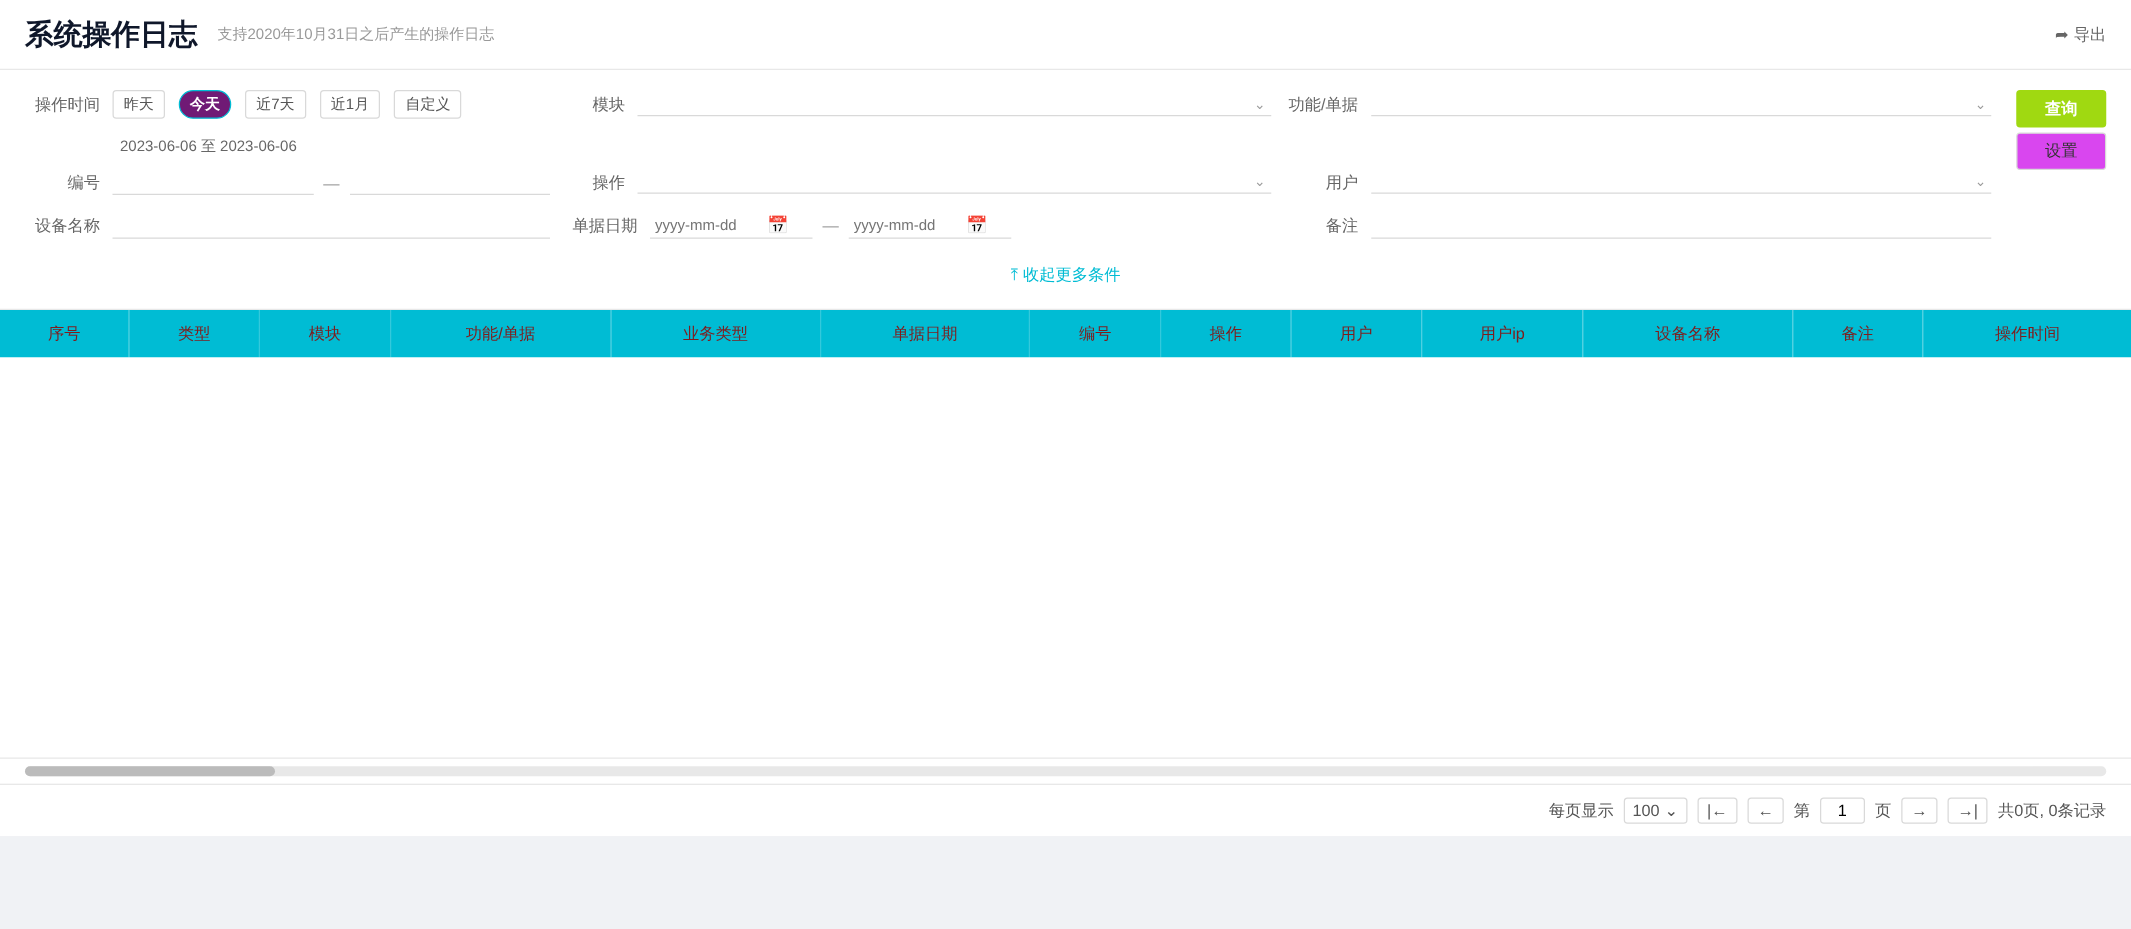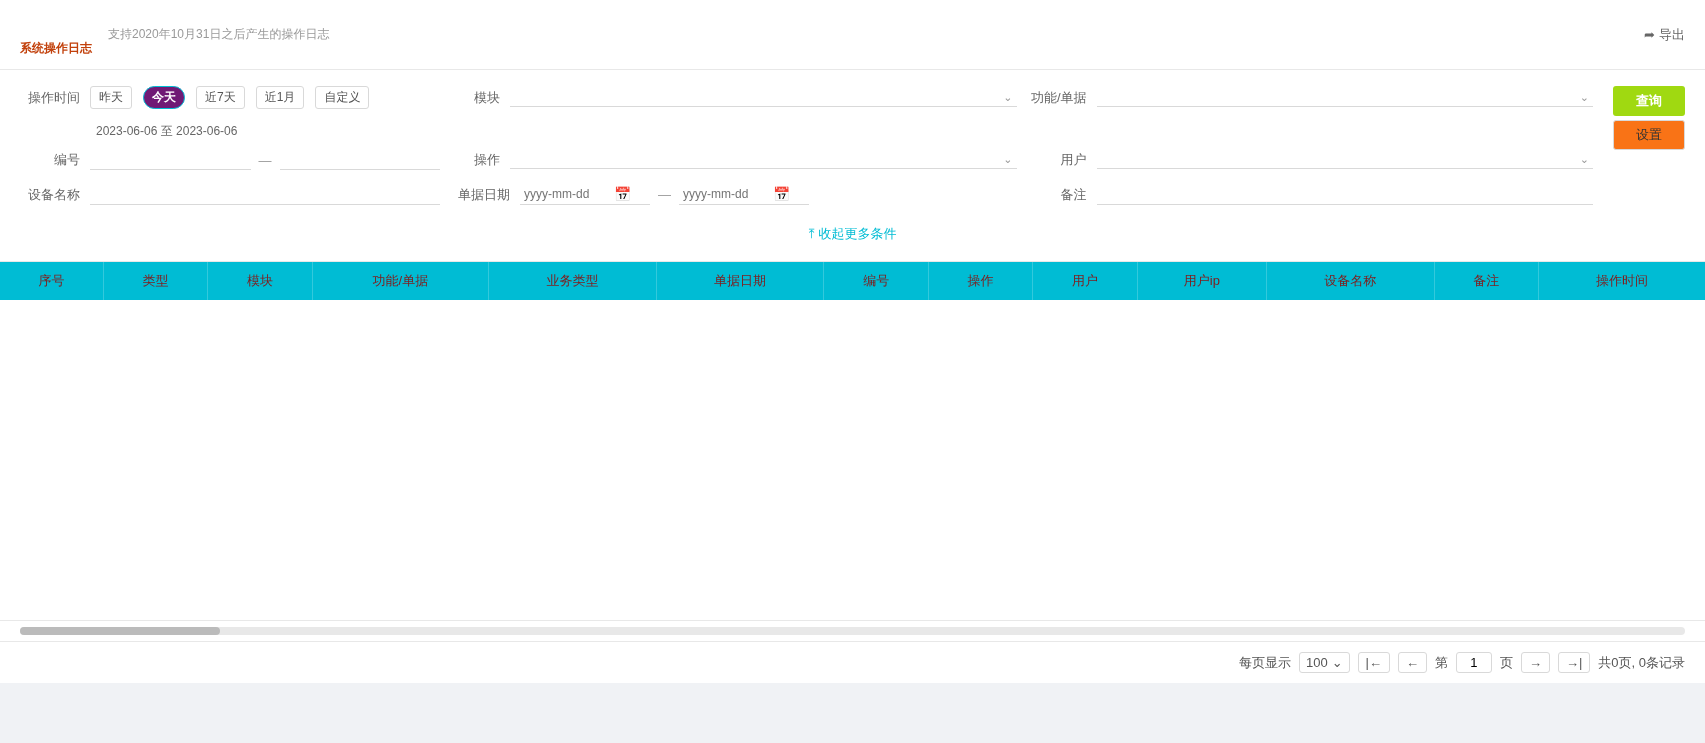--- a/index.html
+++ b/index.html
@@ -7,24 +7,23 @@
 
     .page-header {
       background: #fff;
       padding: 12px 20px;
       display: flex;
       align-items: center;
       gap: 16px;
       border-bottom: 1px solid #e8e8e8;
     }
     .page-title {
-      font-size: 12px;
+      font-size: 23px;
       font-weight: bold;
-      color: #c2410c;
-      margin-top: 28px;
+      color: #0f172a;
     }
     .page-subtitle {
       font-size: 12px;
       color: #999;
     }
     .export-btn {
       margin-left: auto;
       display: flex;
       align-items: center;
       gap: 4px;
@@ -127,21 +126,21 @@
       background: #a0d911;
       color: #fff;
       border: none;
       padding: 6px 22px;
       border-radius: 3px;
       cursor: pointer;
       font-size: 13px;
       font-weight: bold;
     }
     .btn-settings {
-      background: #f97316;
+      background: #d946ef;
       color: #333;
       border: 1px solid #d9d9d9;
       padding: 5px 22px;
       border-radius: 3px;
       cursor: pointer;
       font-size: 13px;
     }
 
     .date-input-wrapper {
       display: flex;

